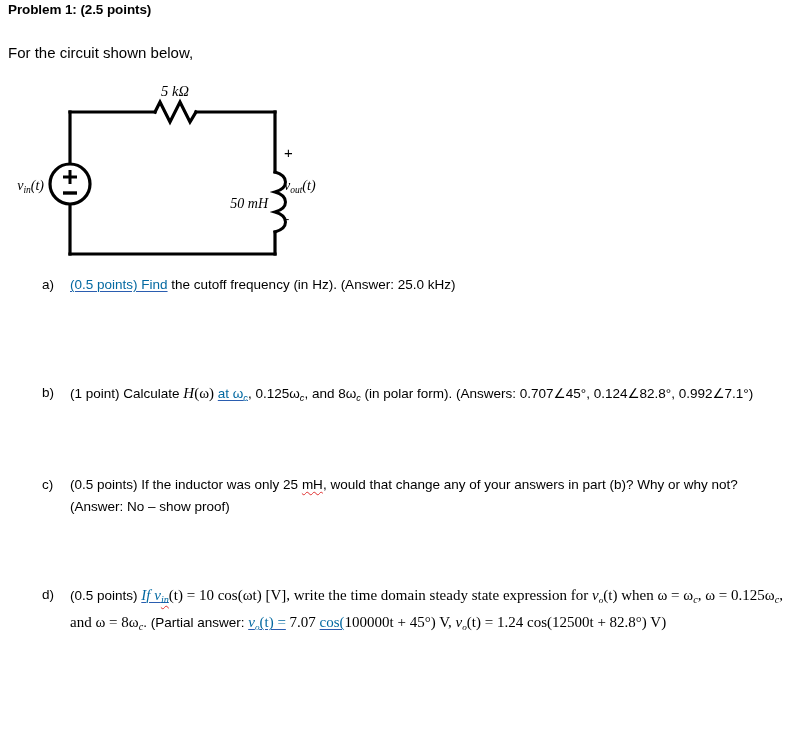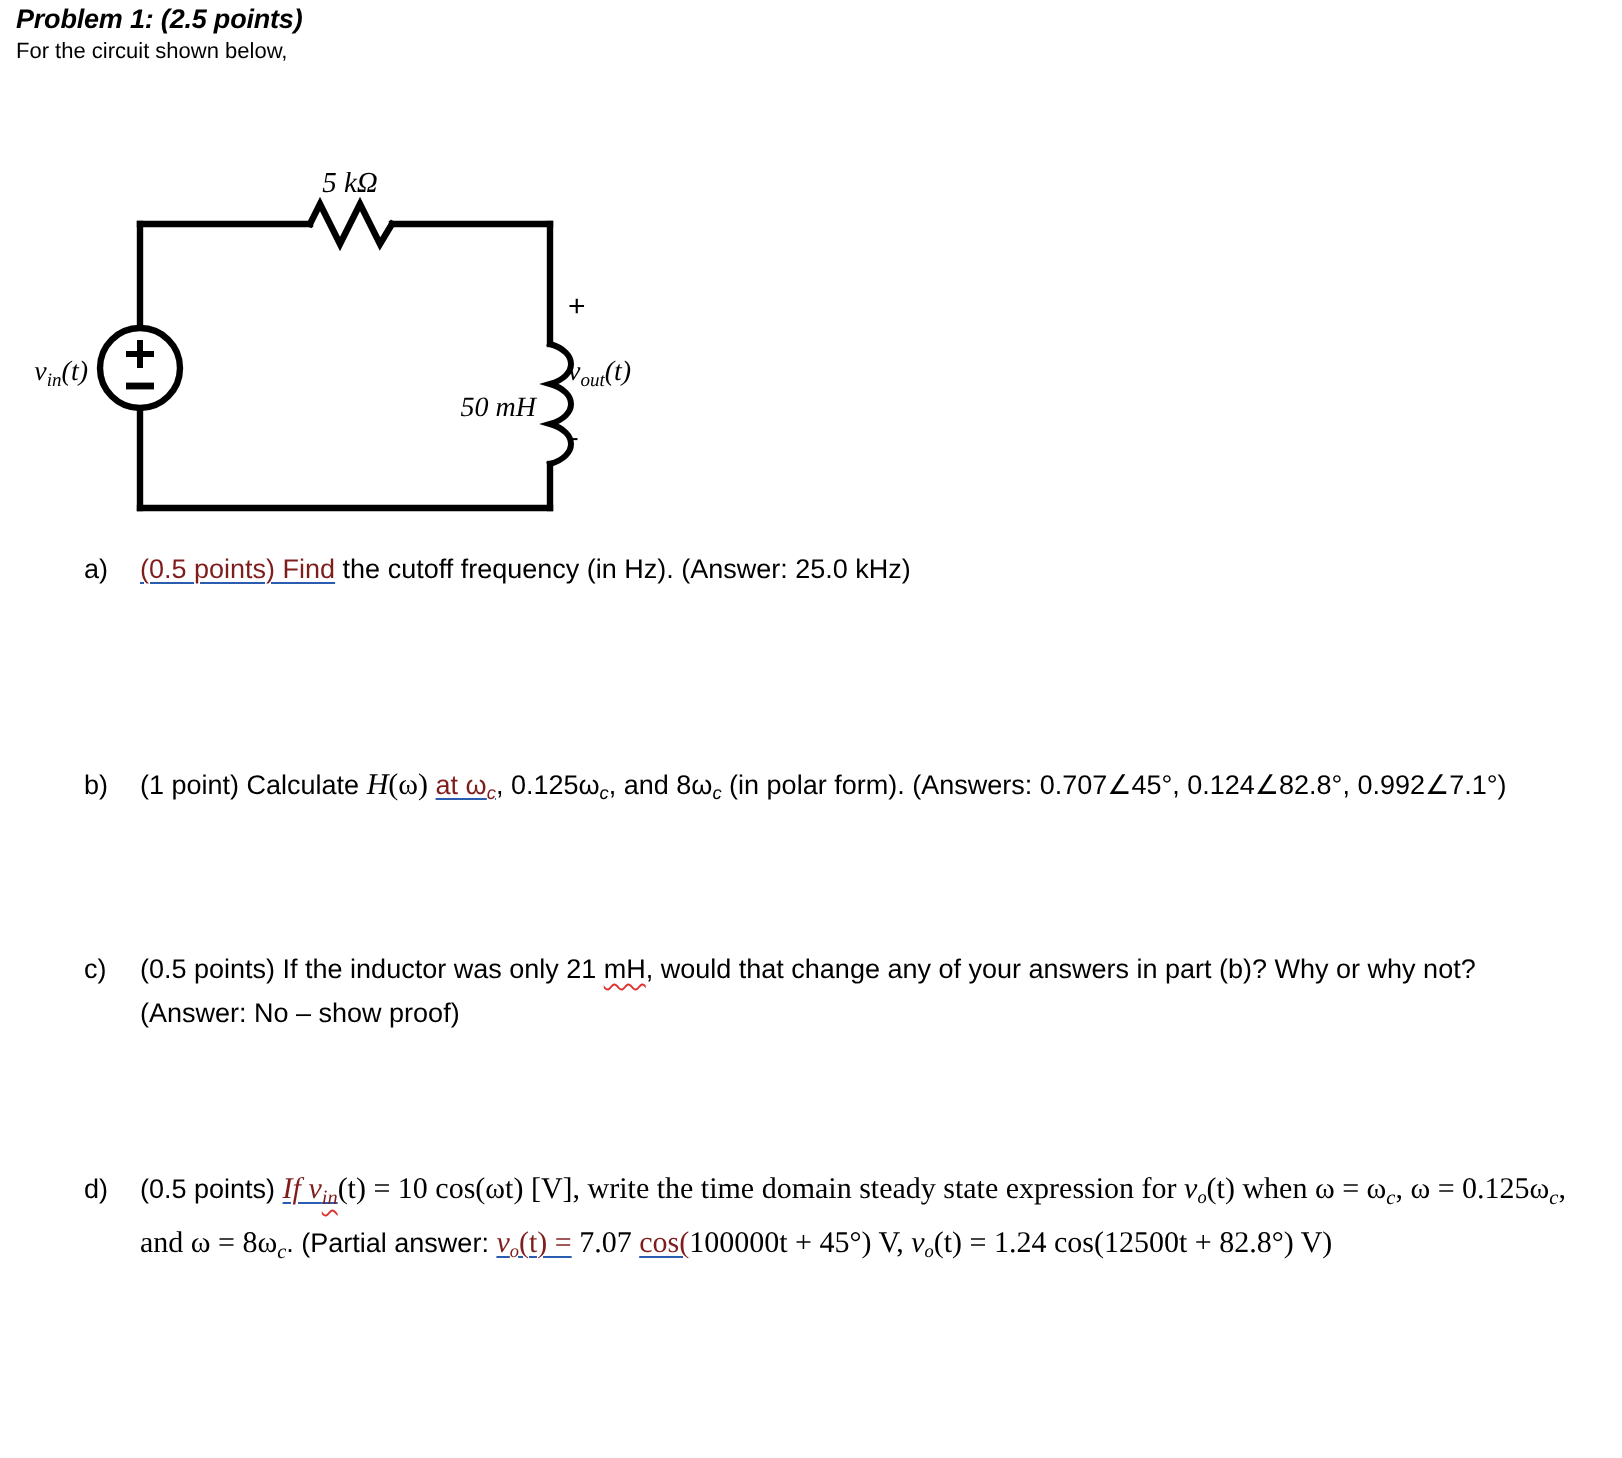--- a/index.html
+++ b/index.html
@@ -25,27 +25,26 @@
   }
 
   
   .problem-title {
     position: absolute;
     left: 8px;
     top: 2px;
     font-size: 13.5px;
     font-weight: bold;
     letter-spacing: -0.1px;
-    font-style: italic;
   }
   .intro-line {
     position: absolute;
     left: 8px;
-    top: 20px;
-    font-size: 11px;
+    top: 44px;
+    font-size: 15px;
   }
 
   
   .circuit {
     position: absolute;
     left: 0px;
     top: 80px;
     width: 360px;
     height: 190px;
   }
@@ -95,21 +94,21 @@
     font-size: 15px;
   }
   .msub {
     font-size: 0.68em;
     vertical-align: -0.28em;
     font-style: italic;
   }
 
   
   .u-blue {
-    color: #7f1d1d;
+    color: #0369a1;
     text-decoration: underline;
     text-decoration-color: #2a5db0;
     text-underline-offset: 2px;
     text-decoration-thickness: 1.2px;
   }
   
   .sq-red {
     text-decoration: underline wavy #e03030;
     text-decoration-skip-ink: none;
     text-underline-offset: 2px;
@@ -193,21 +192,21 @@
       <span class="qbody"><span class="u-blue">(0.5 points) Find</span><span> the cutoff frequency (in Hz). (Answer: 25.0 kHz)</span></span>
     </div>
 
     <div class="qitem q-b">
       <span class="qmark">b)</span>
       <span class="qbody"><span>(1 point) Calculate </span><span class="mit">H</span><span class="mup">(ω)</span><span>&nbsp;</span><span class="u-blue"><span>at ω</span><span class="msub">c</span></span><span><span>, 0.125ω</span><span class="msub">c</span></span><span><span>, and 8ω</span><span class="msub">c</span></span><span> (in polar form). (Answers: 0.707∠45°, 0.124∠82.8°, 0.992∠7.1°)</span></span>
     </div>
 
     <div class="qitem q-c">
       <span class="qmark">c)</span>
-      <span class="qbody"><span>(0.5 points) If the inductor was only 21 </span><span class="sq-red">mH</span><span>, would that change any of your answers in part (b)? Why or why not? (Answer: No – show proof)</span></span>
+      <span class="qbody"><span>(0.5 points) If the inductor was only 25 </span><span class="sq-red">mH</span><span>, would that change any of your answers in part (b)? Why or why not? (Answer: No – show proof)</span></span>
     </div>
 
     <div class="qitem q-d">
       <span class="qmark">d)</span>
       <span class="qbody"><span>(0.5 points) </span><span class="u-blue"><span class="mit"><span>If v</span><span class="msub sq-red">in</span></span></span><span class="mup">(t) = 10 cos(ωt) [V], write the time domain steady state expression for </span><span><span class="mit">v</span><span class="mit msub">o</span><span class="mup">(t)</span></span><span class="mup"><span> when ω = ω</span><span class="msub">c</span></span><span class="mup"><span>, ω = 0.125ω</span><span class="msub">c</span></span><span class="mup"><span>, and ω = 8ω</span><span class="msub">c</span></span><span>. (Partial answer: </span><span class="u-blue"><span class="mit">v</span><span class="mit msub">o</span><span class="mup">(t) =</span></span><span class="mup"> 7.07 </span><span class="u-blue mup">cos(</span><span class="mup">100000t + 45°) V, </span><span><span class="mit">v</span><span class="mit msub">o</span><span class="mup">(t) = 1.24 cos(12500t + 82.8°) V)</span></span></span>
     </div>
 
   </div>
 </div>
 

